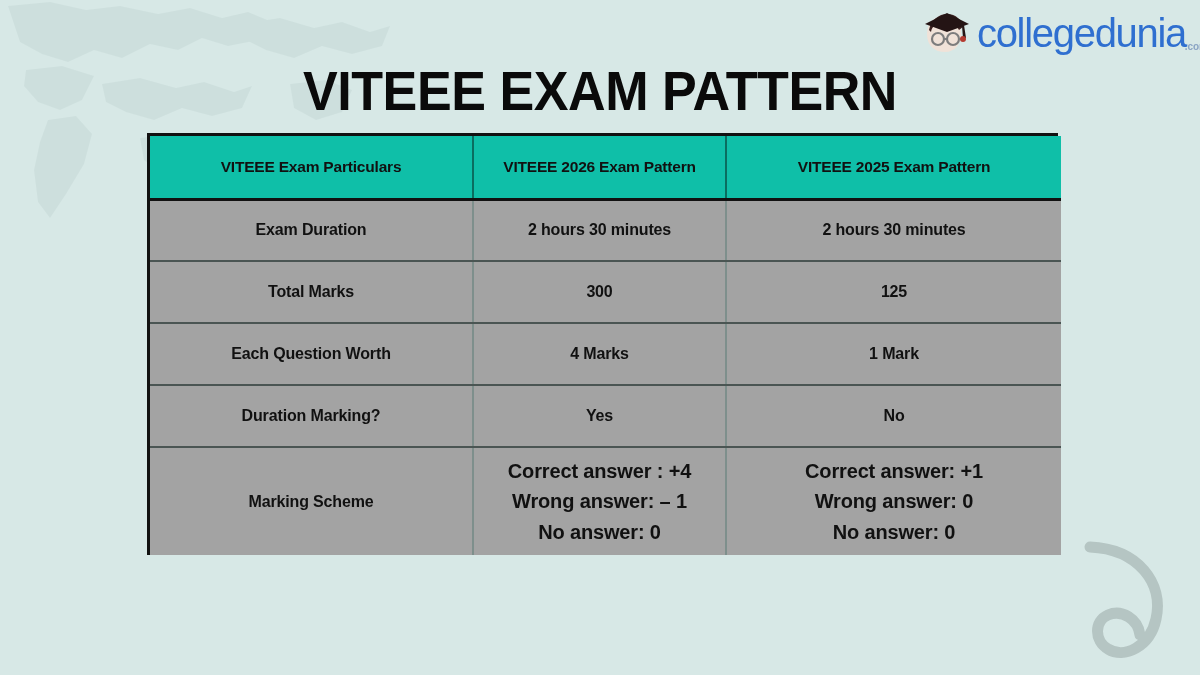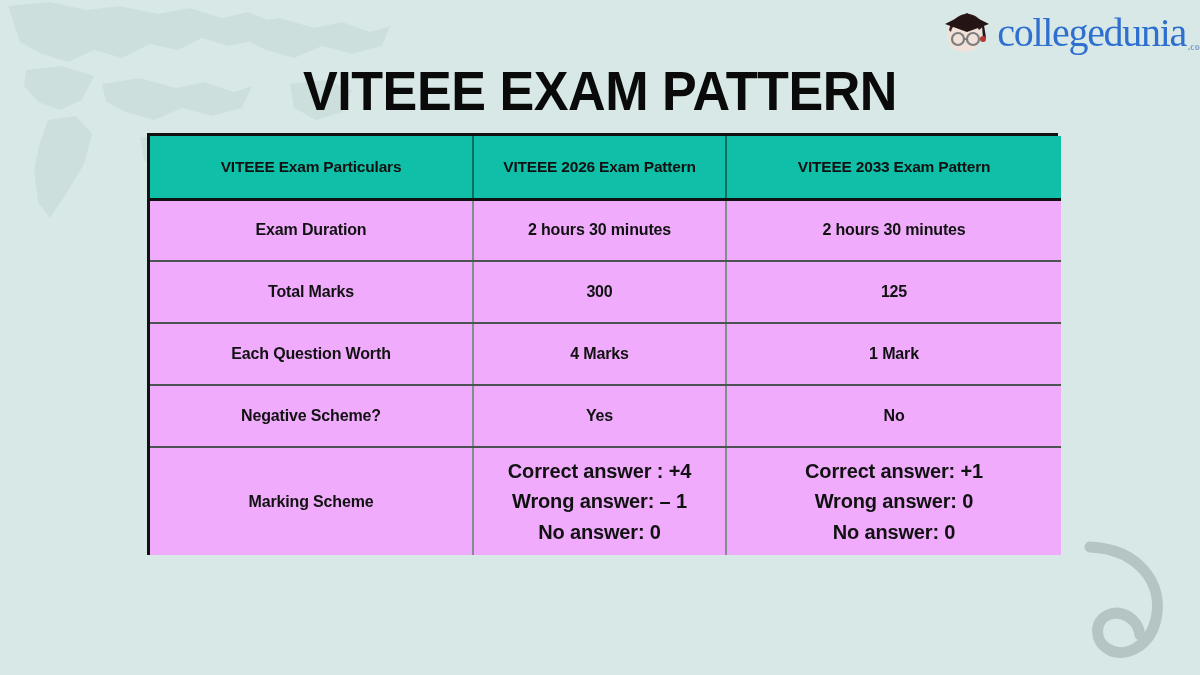--- a/index.html
+++ b/index.html
@@ -41,21 +41,21 @@
     position: absolute;
     top: 8px;
     right: 14px;
     display: flex;
     align-items: center;
     gap: 6px;
   }
   .logo-mark { width: 52px; height: 50px; display: block; }
   .logo-text {
     position: relative;
-    font-family: Liberation Serif, serif;
+    font-family: Liberation Sans, sans-serif;
     font-size: 40px;
     font-weight: 400;
     letter-spacing: -1.3px;
     color: #2f6fd0;
     line-height: 1;
   }
   .logo-tld {
     position: absolute;
     right: -22px;
     bottom: 1px;
@@ -106,21 +106,21 @@
     background: #0fbfa8;
     height: 63px;
     font-size: 15.5px;
     letter-spacing: -0.2px;
     border-right: 2px solid #0a6e60;
     border-bottom: 3px solid #111;
   }
   thead th:last-child { border-right: none; }
 
   tbody td {
-    background: #f0abfc;
+    background: #a3a3a3;
     height: 62px;
     font-size: 16px;
     letter-spacing: -0.15px;
     border-right: 2px solid #7e8f8c;
     border-bottom: 2px solid #4a5553;
   }
   tbody td:last-child { border-right: none; }
   tbody tr:last-child td { border-bottom: none; height: 108px; }
 
   .col-a { width: 323px; }
@@ -171,41 +171,41 @@
   <table>
     <colgroup>
       <col class="col-a">
         <col class="col-b">
         <col class="col-c">
     </colgroup>
     <thead>
       <tr>
         <th>VITEEE Exam Particulars</th>
         <th>VITEEE 2026 Exam Pattern</th>
-        <th>VITEEE 2033 Exam Pattern</th>
+        <th>VITEEE 2025 Exam Pattern</th>
       </tr>
     </thead>
     <tbody>
       <tr>
         <td>Exam Duration</td>
         <td>2 hours 30 minutes</td>
         <td>2 hours 30 minutes</td>
       </tr>
       <tr>
         <td>Total Marks</td>
         <td>300</td>
         <td>125</td>
       </tr>
       <tr>
         <td>Each Question Worth</td>
         <td>4 Marks</td>
         <td>1 Mark</td>
       </tr>
       <tr>
-        <td>Negative Scheme?</td>
+        <td>Duration Marking?</td>
         <td>Yes</td>
         <td>No</td>
       </tr>
       <tr>
         <td>Marking Scheme</td>
         <td>
           <span class="scheme-line">Correct answer : +4</span>
           <span class="scheme-line">Wrong answer: – 1</span>
           <span class="scheme-line">No answer: 0</span>
         </td>

